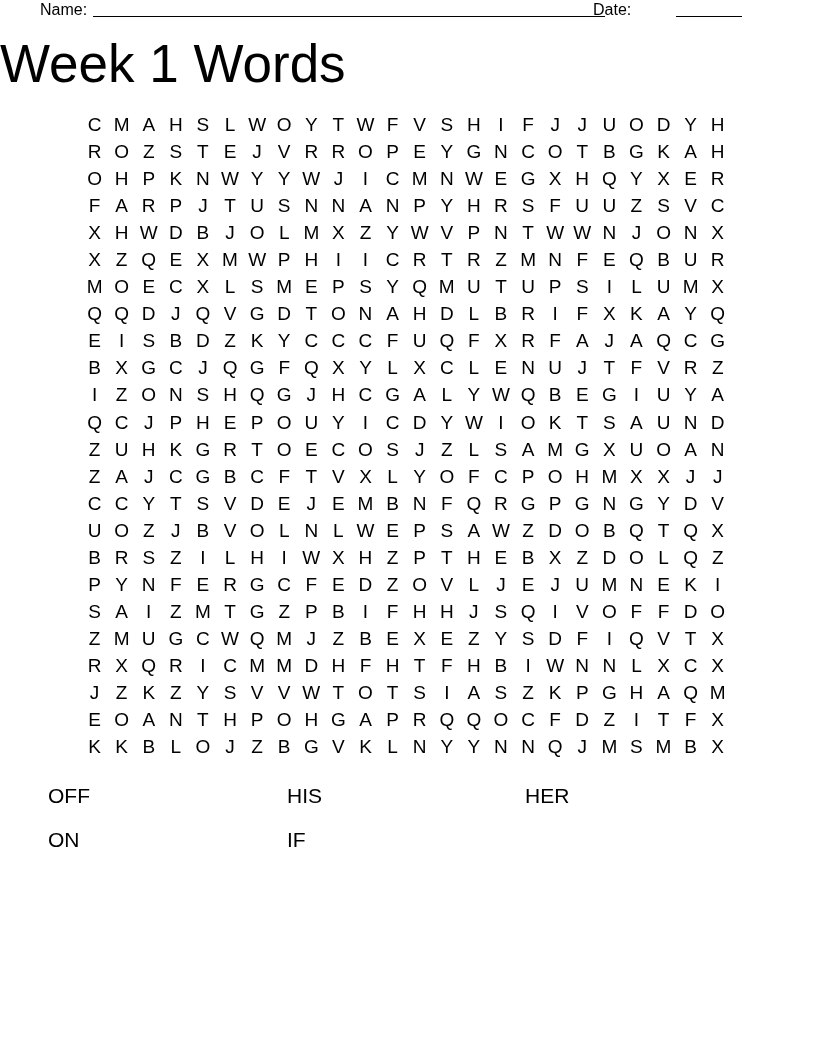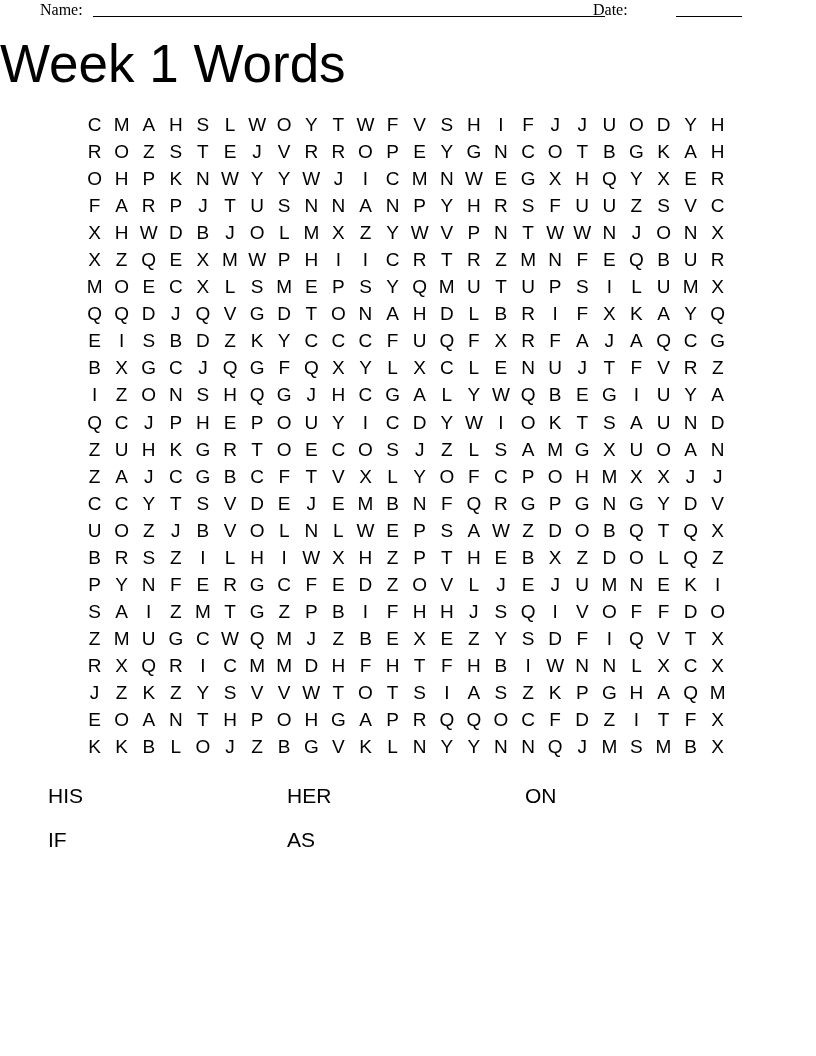--- a/index.html
+++ b/index.html
@@ -13,21 +13,20 @@
     font-family: "Liberation Sans", sans-serif;
     overflow: hidden;
   }
   
   .hdr-label {
     position: absolute;
     top: 1px;
     font-size: 16px;
     line-height: 18px;
     color: #000000;
-    font-family: Liberation Serif, serif;
   }
   .name-label { left: 40px; }
   .date-label { left: 593px; }
   .blank-line {
     position: absolute;
     top: 16px;
     border-bottom: 1.6px solid #000000;
     height: 1px;
   }
   .name-line { left: 93px;  width: 512px; }
@@ -669,22 +668,22 @@
       <span class="ws-cell">Q</span>
       <span class="ws-cell">J</span>
       <span class="ws-cell">M</span>
       <span class="ws-cell">S</span>
       <span class="ws-cell">M</span>
       <span class="ws-cell">B</span>
       <span class="ws-cell">X</span>
     </div>
 
   <div class="word-list">
+      <div class="word-item">OFF</div>
       <div class="word-item">HIS</div>
       <div class="word-item">HER</div>
       <div class="word-item">ON</div>
       <div class="word-item">IF</div>
-      <div class="word-item">AS</div>
       <div class="word-item"></div>
       <div class="word-item"></div>
     </div>
 
 </div>
 
 </body></html>

